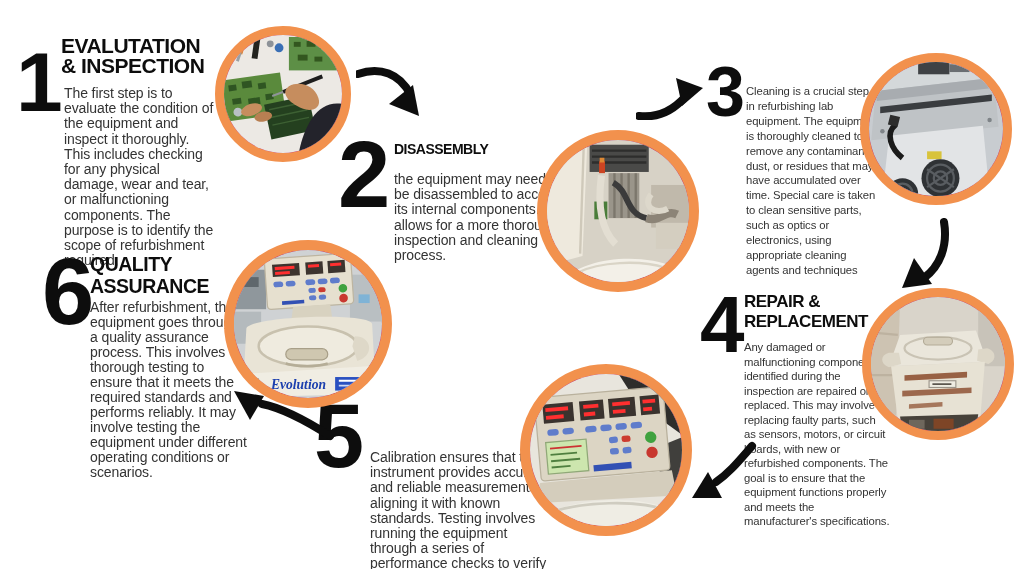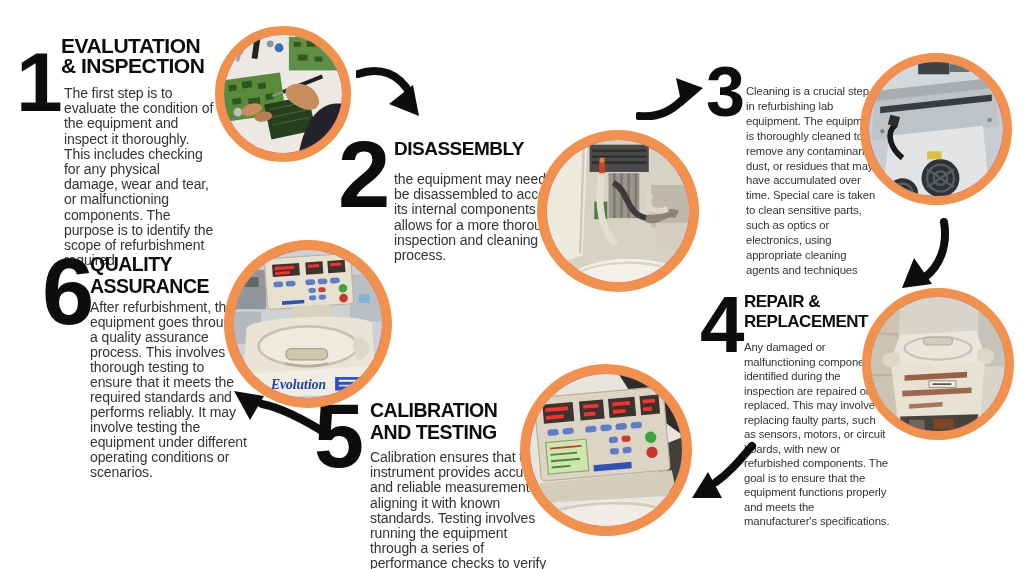--- a/index.html
+++ b/index.html
@@ -35,21 +35,21 @@
   .arrow polygon{fill:currentColor;}
 
   
   .s1-num{left:16px;top:40px;font-size:84px;}
   .s1-title{left:61px;top:36px;font-size:21px;line-height:20px;width:170px;}
   .s1-body{left:64px;top:86px;width:150px;}
   .p1{left:215px;top:26px;width:136px;height:136px;}
   .a1{left:356px;top:64px;}
   
   .s2-num{left:338px;top:128px;font-size:94px;}
-  .s2-title{left:394px;top:138px;font-size:19px;line-height:22px;width:200px;}
+  .s2-title{left:394px;top:138px;font-size:14px;line-height:22px;width:200px;}
   .s2-body{left:394px;top:172px;width:178px;}
   .p2{left:537px;top:130px;width:162px;height:162px;}
   .a2{left:636px;top:66px;}
   
   .s3-num{left:706px;top:57px;font-size:70px;}
   .s3-title{left:746px;top:54px;font-size:19px;line-height:21px;width:160px;}
   .s3-body{left:746px;top:84px;width:133px;line-height:14.9px;font-size:11.3px;}
   .p3{left:860px;top:53px;width:152px;height:152px;}
   .a3{left:898px;top:218px;}
   
@@ -218,22 +218,20 @@
       <rect x="34" y="110" width="14" height="8" fill="#6e675c"></rect>
       <rect x="56" y="109" width="18" height="9" fill="#7e4526"></rect>
     </svg>
   </div>
   <svg class="arrow a4" width="76" height="70" viewBox="0 0 76 70">
     <path d="M66 6 C 52 22 44 32 30 42" stroke-width="8"></path>
     <polygon points="6,58 36,58 22,32"></polygon>
   </svg>
 
   <div class="num s5-num">5</div>
-  <h2 class="title s5-title">CALIBRATION
-AND TESTING</h2>
   <p class="body s5-body">Calibration ensures that the instrument provides accurate and reliable measurements by aligning it with known standards. Testing involves running the equipment through a series of performance checks to verify its functionality and accuracy</p>
   <div class="photo p5 bw10">
     <svg viewBox="0 0 120 120">
       <rect width="120" height="120" fill="#e8e5dd"></rect>
       <polygon points="70,0 120,0 120,48 84,22" fill="#2e2d2b"></polygon>
       <polygon points="0,0 14,0 6,30 0,34" fill="#3c3b38"></polygon>
       <polygon points="100,58 120,50 120,98 104,90" fill="#403f3c"></polygon>
       <g transform="rotate(-5 60 48)">
         <rect x="6" y="14" width="102" height="66" rx="3" fill="#dcd5c4" stroke="#b9b19d"></rect>
         <rect x="12" y="20" width="24" height="15" fill="#3a332e"></rect>

